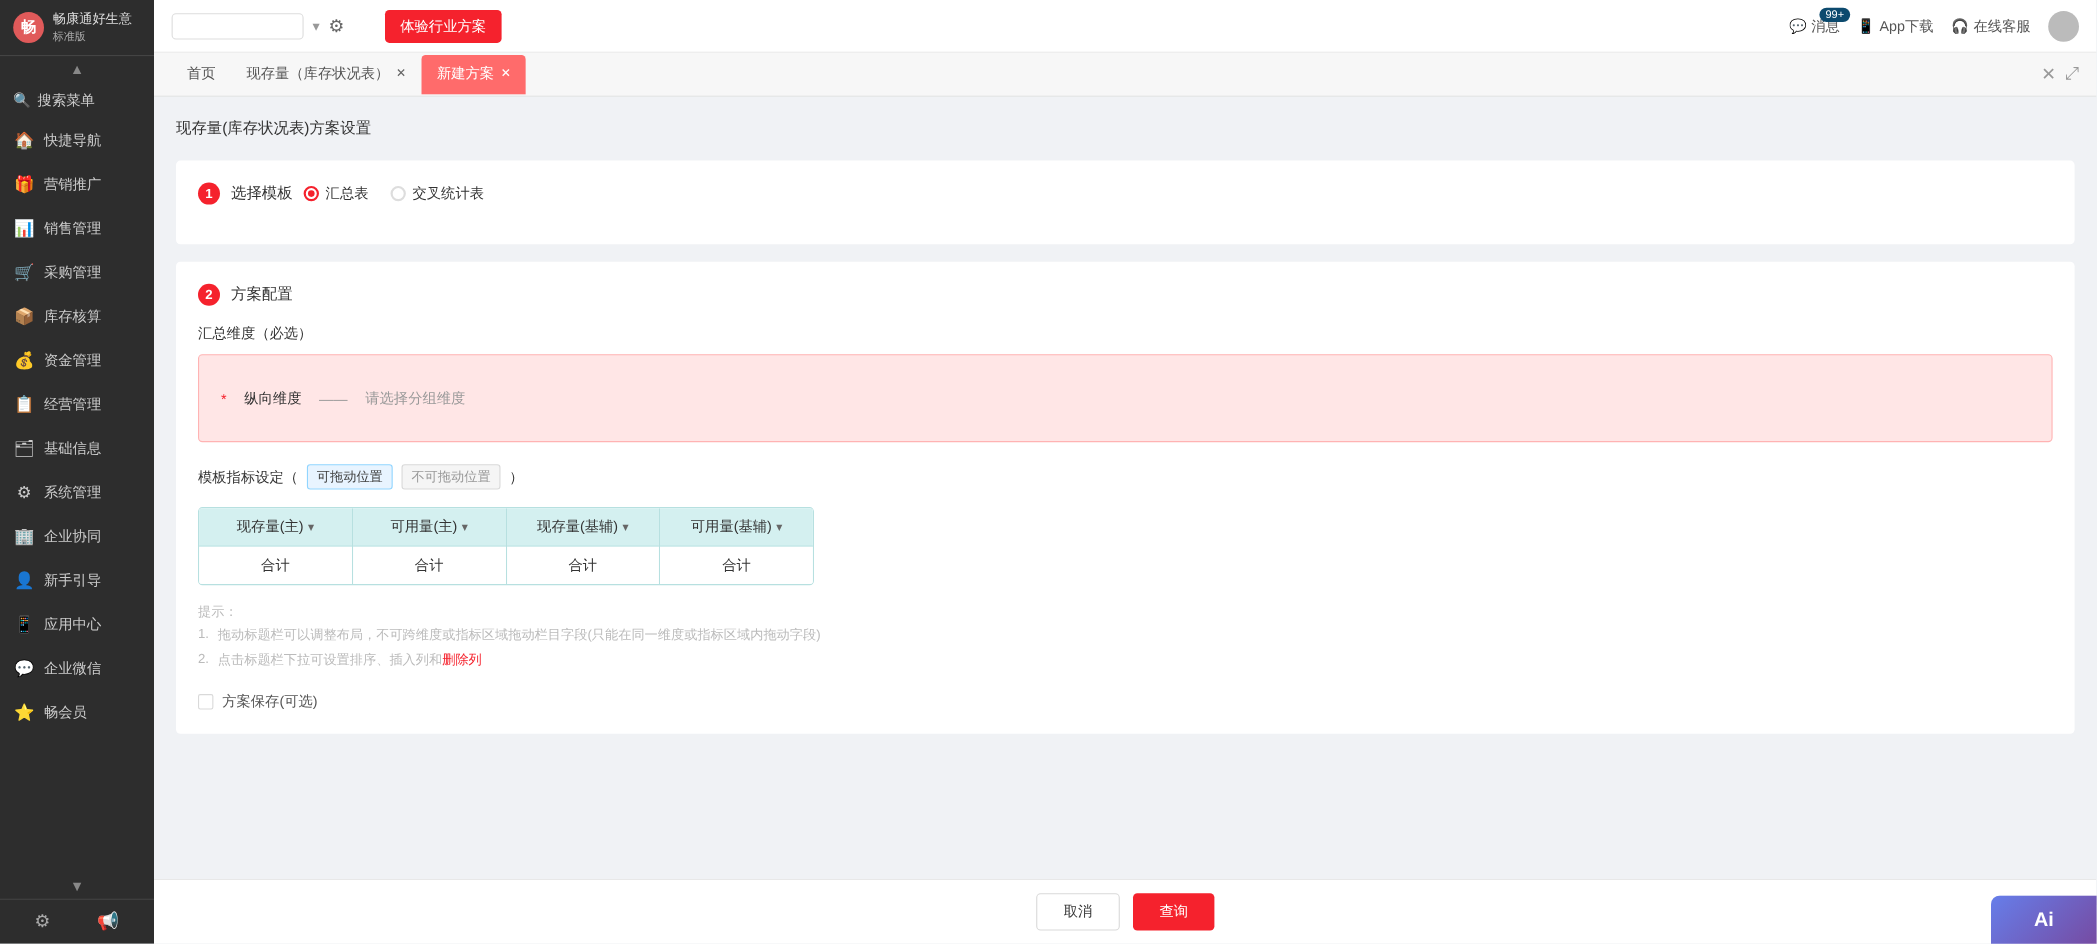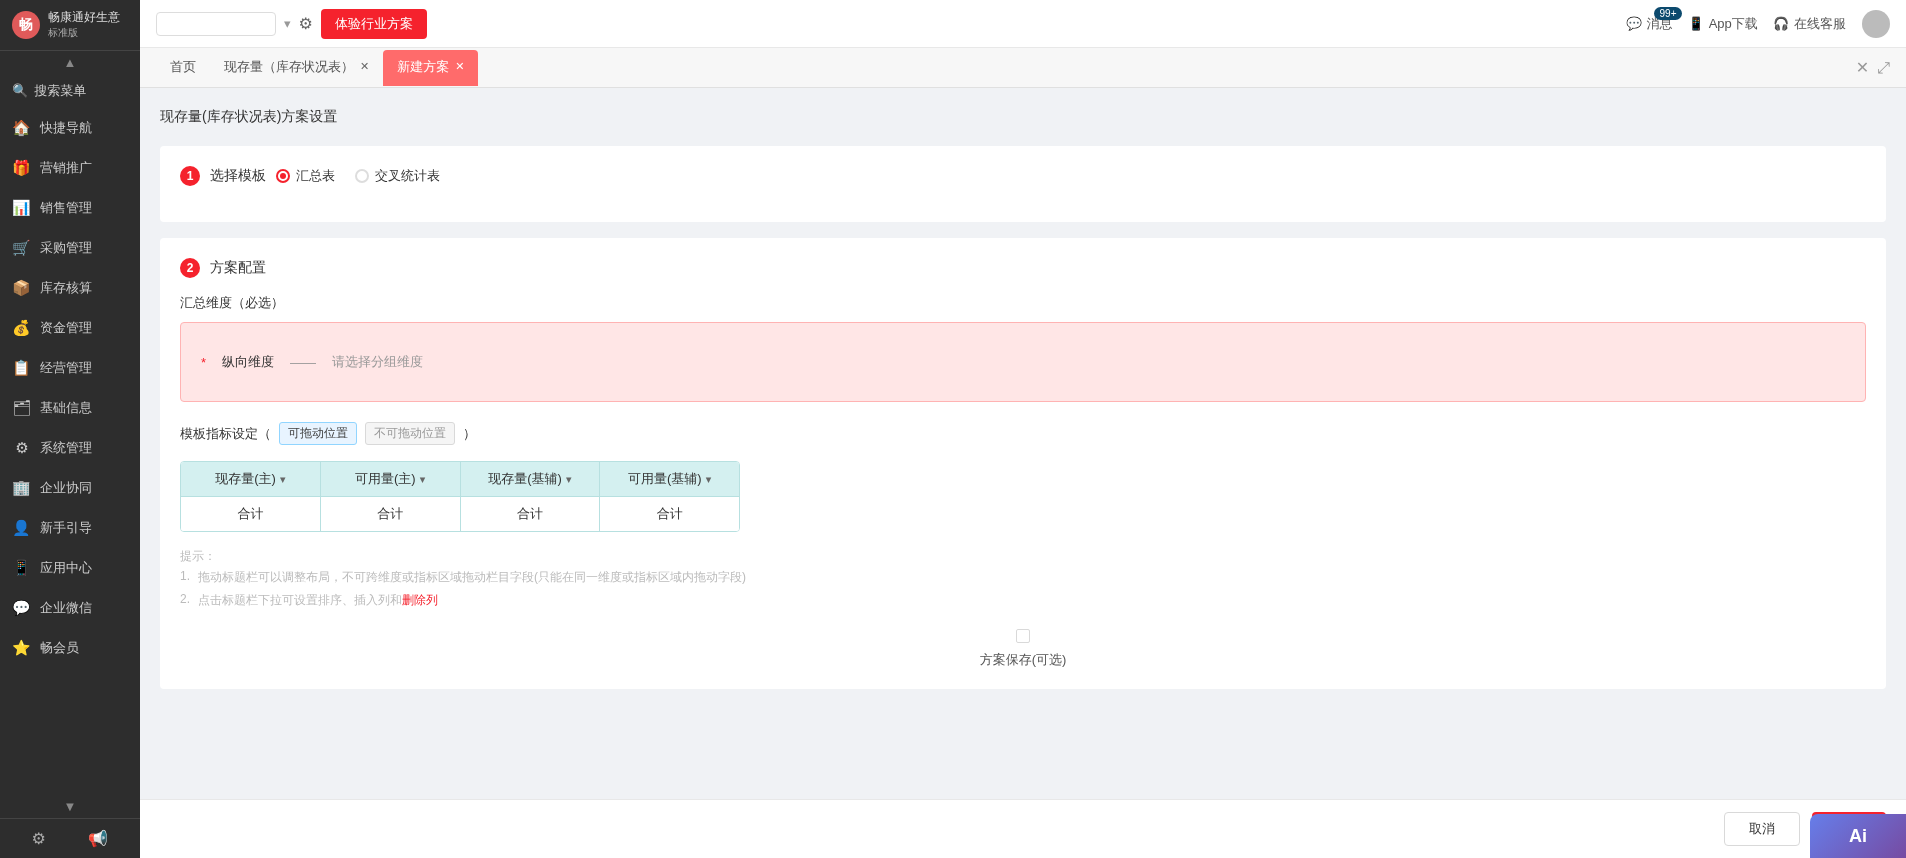--- a/index.html
+++ b/index.html
@@ -75,21 +75,21 @@
     }
     .topbar-left { display: flex; align-items: center; gap: 8px; flex: 1; }
     .topbar-input {
       border: 1px solid #ddd; border-radius: 4px;
       padding: 4px 8px; font-size: 12px; color: #999; width: 120px;
     }
     .topbar-dropdown-icon { color: #999; cursor: pointer; }
     .topbar-gear { color: #666; cursor: pointer; font-size: 16px; }
     .btn-industry {
       background: #f5222d; color: white; border: none;
-      padding: 6px 14px; border-radius: 4px; cursor: pointer; font-size: 13px;
+      padding: 6px 14px; border-radius: 4px; cursor: pointer; font-size: 13px; margin-left: 29px;
     }
     .topbar-right { display: flex; align-items: center; gap: 16px; }
     .topbar-msg { display: flex; align-items: center; gap: 4px; color: #555; cursor: pointer; font-size: 13px; position: relative; }
     .badge { background: #0c4a6e; color: white; border-radius: 10px; font-size: 10px; padding: 1px 6px; position: absolute; top: -8px; right: -10px; }
     .topbar-app, .topbar-service { display: flex; align-items: center; gap: 4px; color: #555; cursor: pointer; font-size: 13px; }
     .topbar-avatar { width: 28px; height: 28px; background: #bbb; border-radius: 50%; }
 
     
     .tabbar {
       background: #f7f7f7;
@@ -207,31 +207,31 @@
     .col-dropdown { color: #666; font-size: 11px; cursor: pointer; }
 
     .tips-section { margin-top: 16px; color: #bbb; font-size: 12px; }
     .tip-item { margin-bottom: 6px; display: flex; gap: 8px; }
     .tip-num { color: #bbb; }
     .tip-highlight { color: #f5222d; }
 
     
     .save-option {
       display: flex; align-items: center; gap: 8px;
-      margin-top: 20px; font-size: 13px; color: #555; flex-direction: column;
+      margin-top: 20px; font-size: 13px; color: #555;
     }
     .checkbox { width: 14px; height: 14px; border: 1px solid #d9d9d9; border-radius: 2px; cursor: pointer; }
 
     
     .footer-bar {
       background: white;
       border-top: 1px solid #e8e8e8;
       padding: 12px 20px;
       display: flex;
-      justify-content: flex-end;
+      justify-content: center;
       gap: 12px;
       flex-shrink: 0;
     }
     .btn-cancel {
       background: white; border: 1px solid #d9d9d9;
       padding: 7px 24px; border-radius: 4px; cursor: pointer; font-size: 13px; color: #333;
     }
     .btn-query {
       background: #f5222d; color: white; border: none;
       padding: 7px 24px; border-radius: 4px; cursor: pointer; font-size: 13px;

